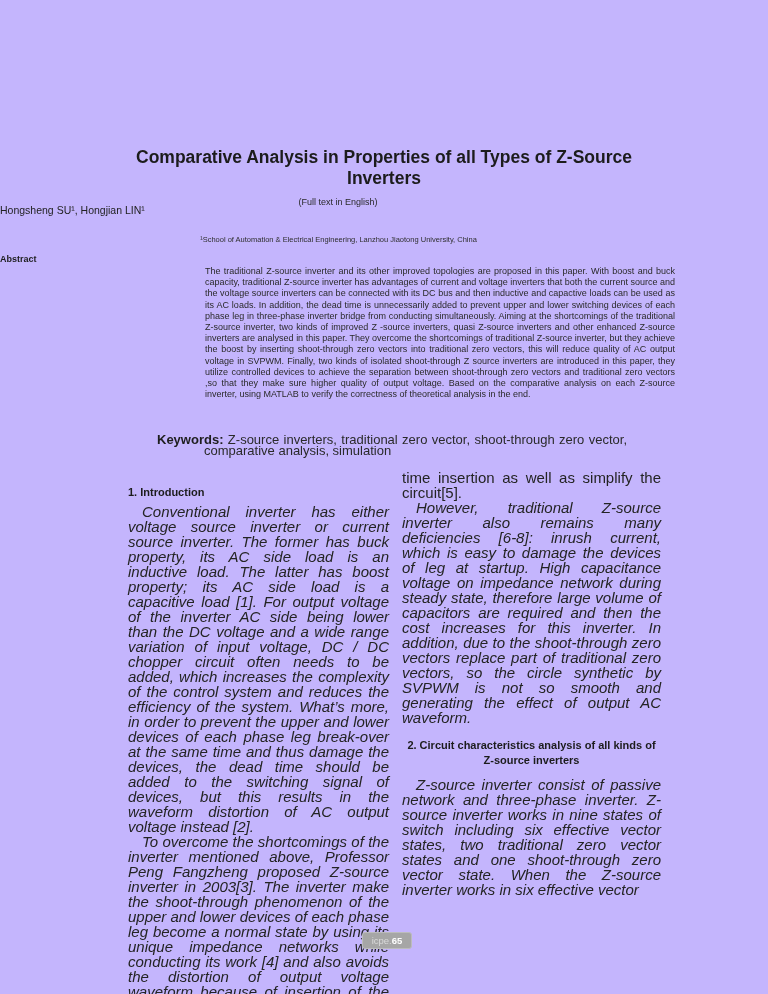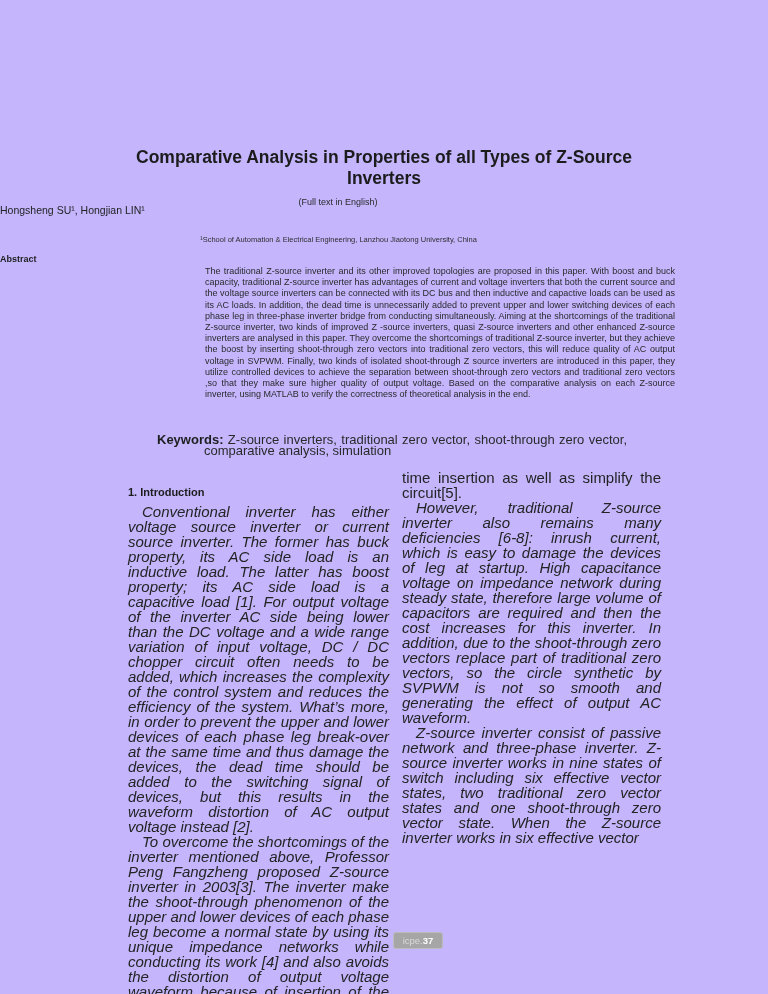--- a/index.html
+++ b/index.html
@@ -68,21 +68,21 @@
     text-align:center;
   }
   .page-badge {
     position:absolute; left:362px; top:932px;
     width:50px; height:17px;
     background:#a6a6a6;
     border:1px solid #bcbcbc;
     border-radius:3px;
     box-sizing:border-box;
     display:flex; align-items:center; justify-content:center;
-    font-size:9.5px; line-height:15px;margin-left:31px;
+    font-size:9.5px; line-height:15px;
   }
   .page-badge .prefix { color:#dadada; font-weight:400; }
   .page-badge .num    { color:#ffffff; font-weight:700; }
 </style>
 </head>
 <body>
 
 <div class="page">
 
   <div class="title">Comparative Analysis in Properties of all Types of Z-Source Inverters</div>
@@ -101,21 +101,22 @@
 
   <div class="col-left body-text">
     <h2 class="sec-heading-1">1. Introduction</h2>
     <p class="indent">Conventional inverter has either voltage source inverter or current source inverter. The former has buck property, its AC side load is an inductive load. The latter has boost property; its AC side load is a capacitive load [1]. For output voltage of the inverter AC side being lower than the DC voltage and a wide range variation of input voltage, DC / DC chopper circuit often needs to be added, which increases the complexity of the control system and reduces the efficiency of the system. What’s more, in order to prevent the upper and lower devices of each phase leg break-over at the same time and thus damage the devices, the dead time should be added to the switching signal of devices, but this results in the waveform distortion of AC output voltage instead [2].</p>
     <p class="indent">To overcome the shortcomings of the inverter mentioned above, Professor Peng Fangzheng proposed Z-source inverter in 2003[3]. The inverter make the shoot-through phenomenon of the upper and lower devices of each phase leg become a normal state by using its unique impedance networks while conducting its work [4] and also avoids the distortion of output voltage waveform because of insertion of the dead</p>
   </div>
 
   <div class="col-right body-text">
     <p>time insertion as well as simplify the circuit[5].</p>
     <p class="indent">However, traditional Z-source inverter also remains many deficiencies [6-8]: inrush current, which is easy to damage the devices of leg at startup. High capacitance voltage on impedance network during steady state, therefore large volume of capacitors are required and then the cost increases for this inverter. In addition, due to the shoot-through zero vectors replace part of traditional zero vectors, so the circle synthetic by SVPWM is not so smooth and generating the effect of output AC waveform.</p>
+    <h2 class="sec-heading-2">2. Circuit characteristics analysis of all kinds of Z-source inverters</h2>
     <p class="indent">Z-source inverter consist of passive network and three-phase inverter. Z-source inverter works in nine states of switch including six effective vector states, two traditional zero vector states and one shoot-through zero vector state. When the Z-source inverter works in six effective vector</p>
   </div>
 
   <div class="page-badge">
     <span class="prefix">icpe.</span>
-      <span class="num">37</span>
+      <span class="num">65</span>
   </div>
 
 </div>
 
 </body></html>

